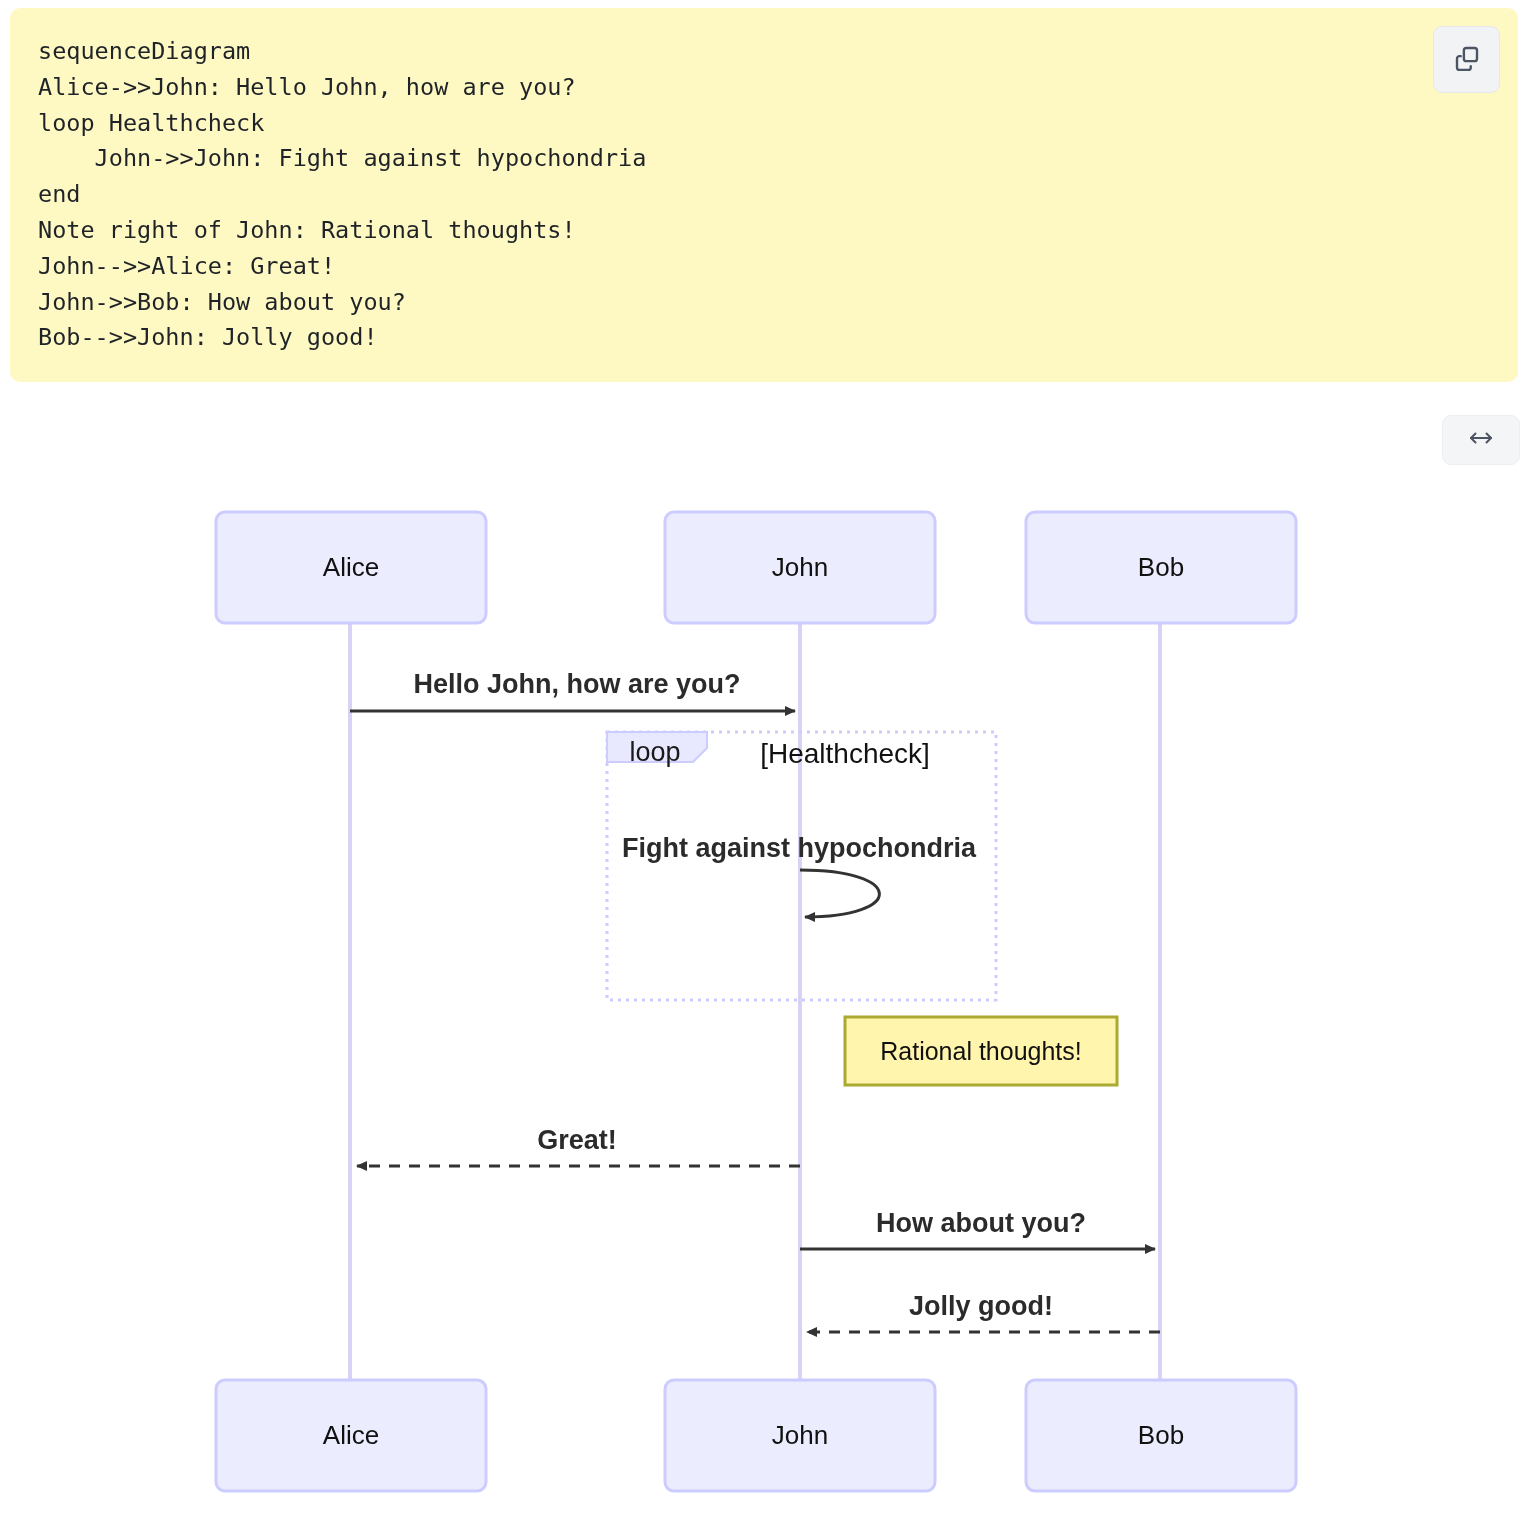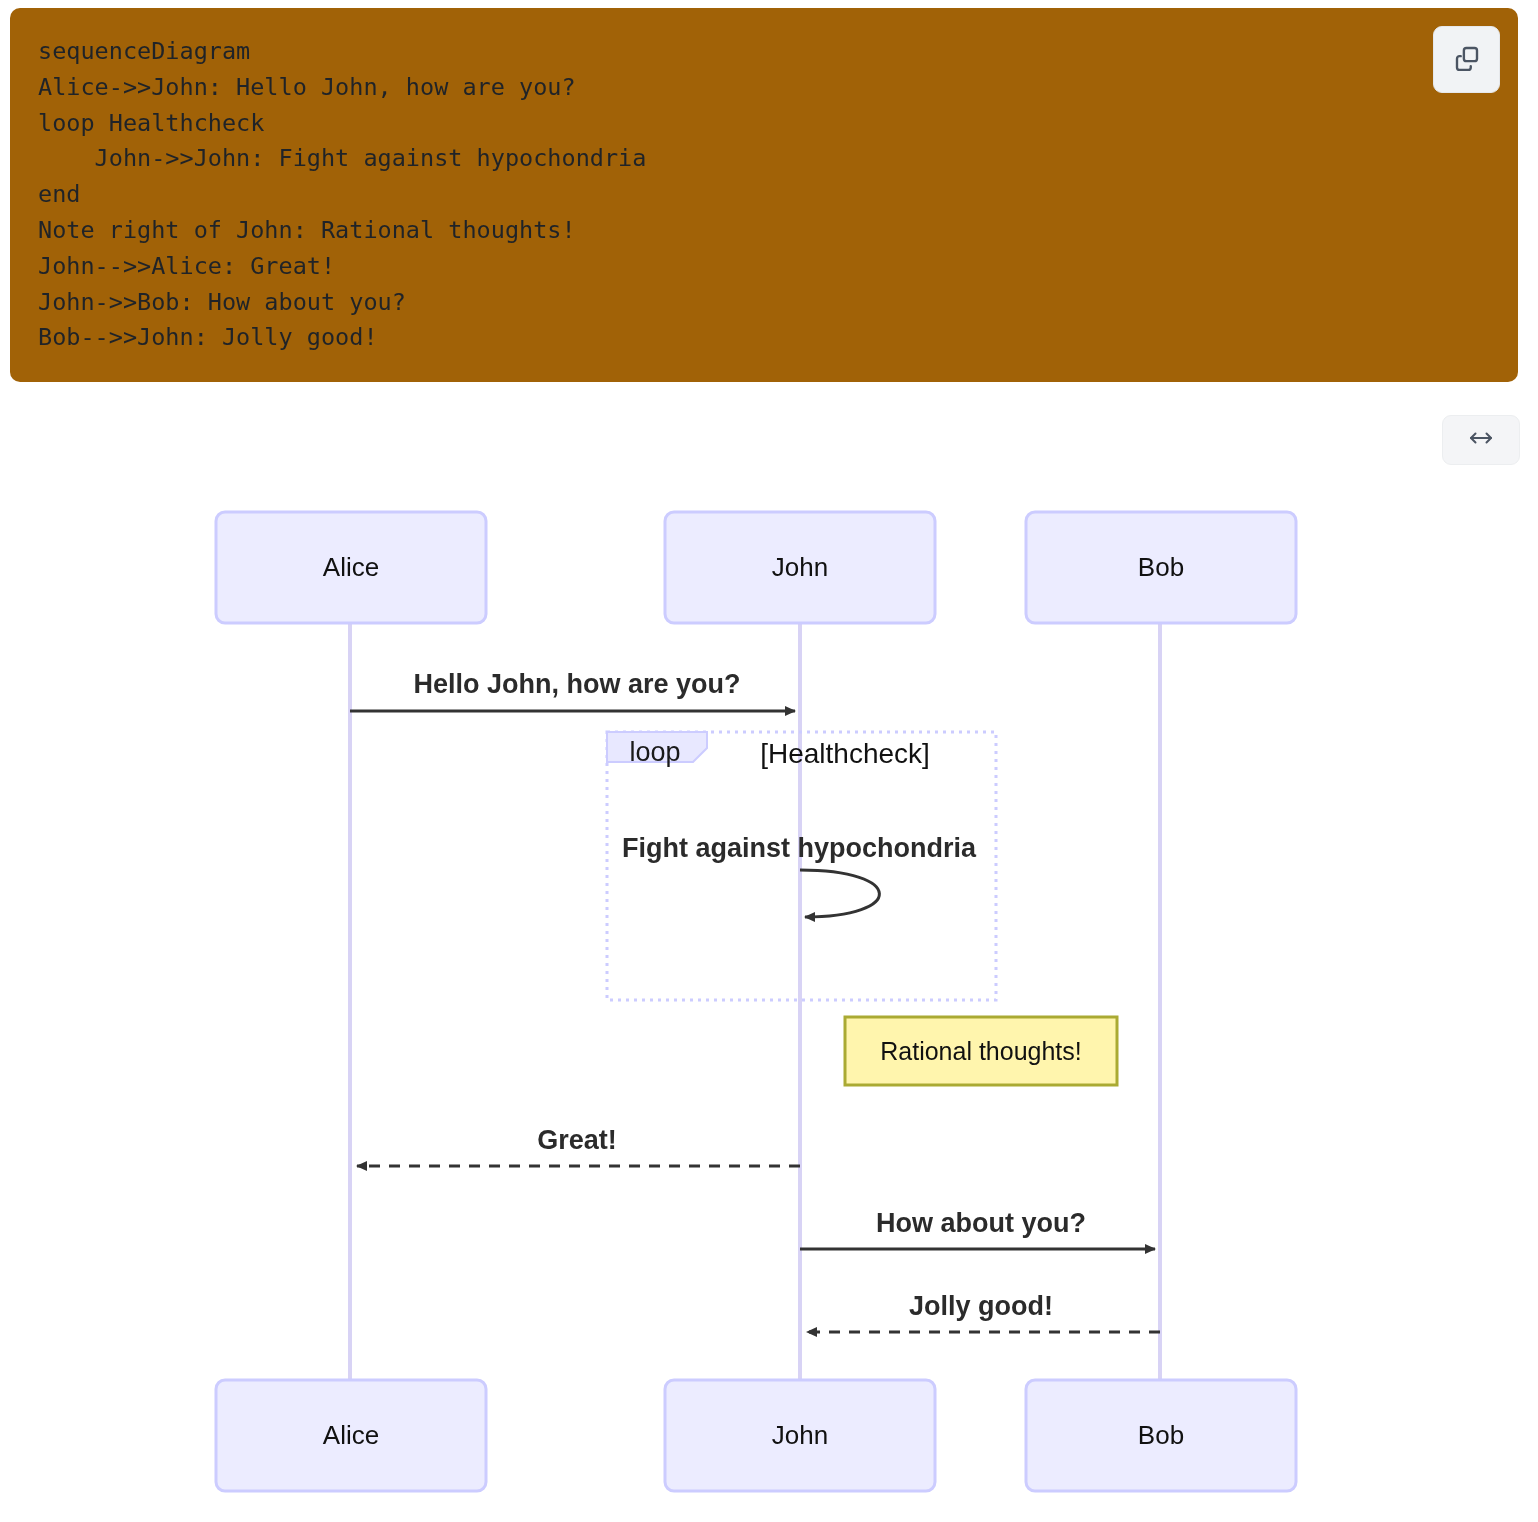--- a/index.html
+++ b/index.html
@@ -16,21 +16,21 @@
   }
 
   
   .code-panel {
     position: absolute;
     left: 10px;
     top: 8px;
     width: 1508px;
     height: 374px;
     box-sizing: border-box;
-    background: #a16207;
+    background: #fef9c3;
     border-radius: 10px;
   }
   .code-text {
     position: absolute;
     left: 28px;
     top: 26px;
     margin: 0;
     font-family: "DejaVu Sans Mono", "Liberation Mono", monospace;
     font-size: 23.5px;
     line-height: 35.8px;

